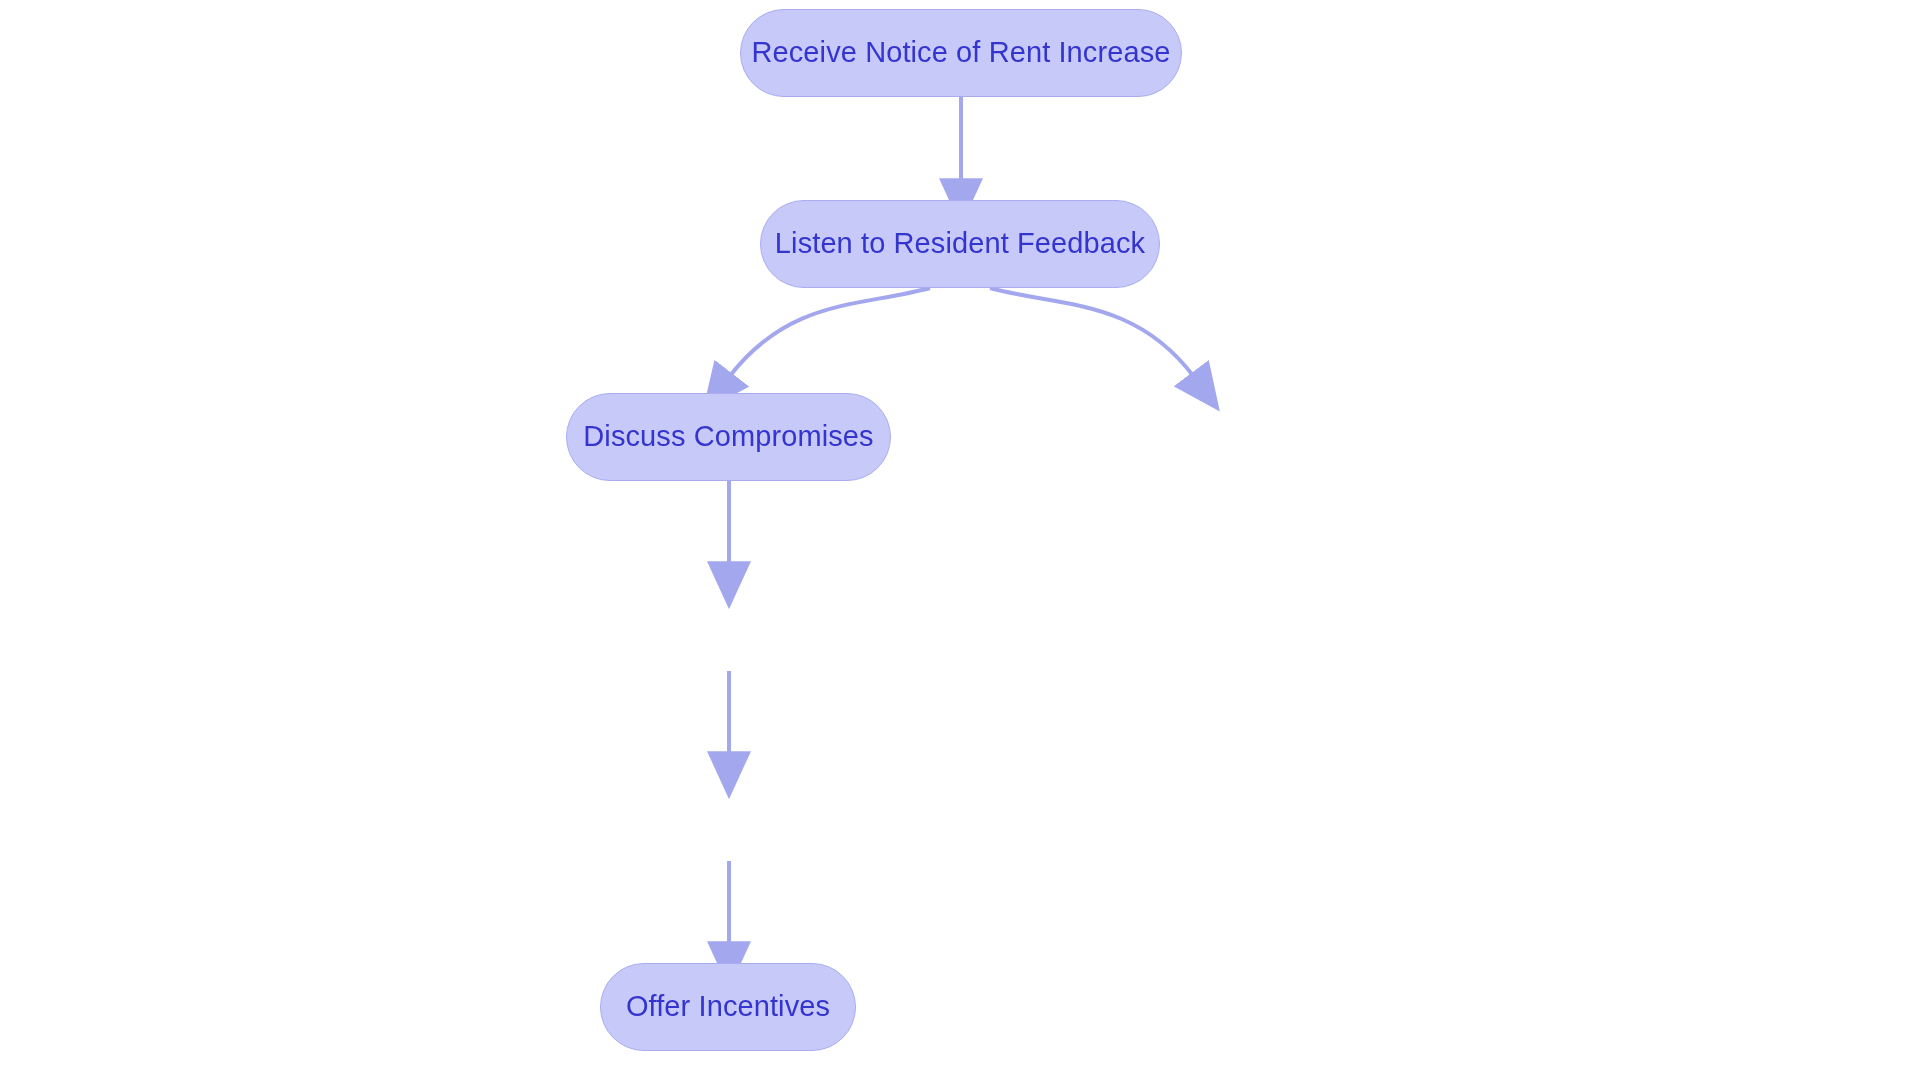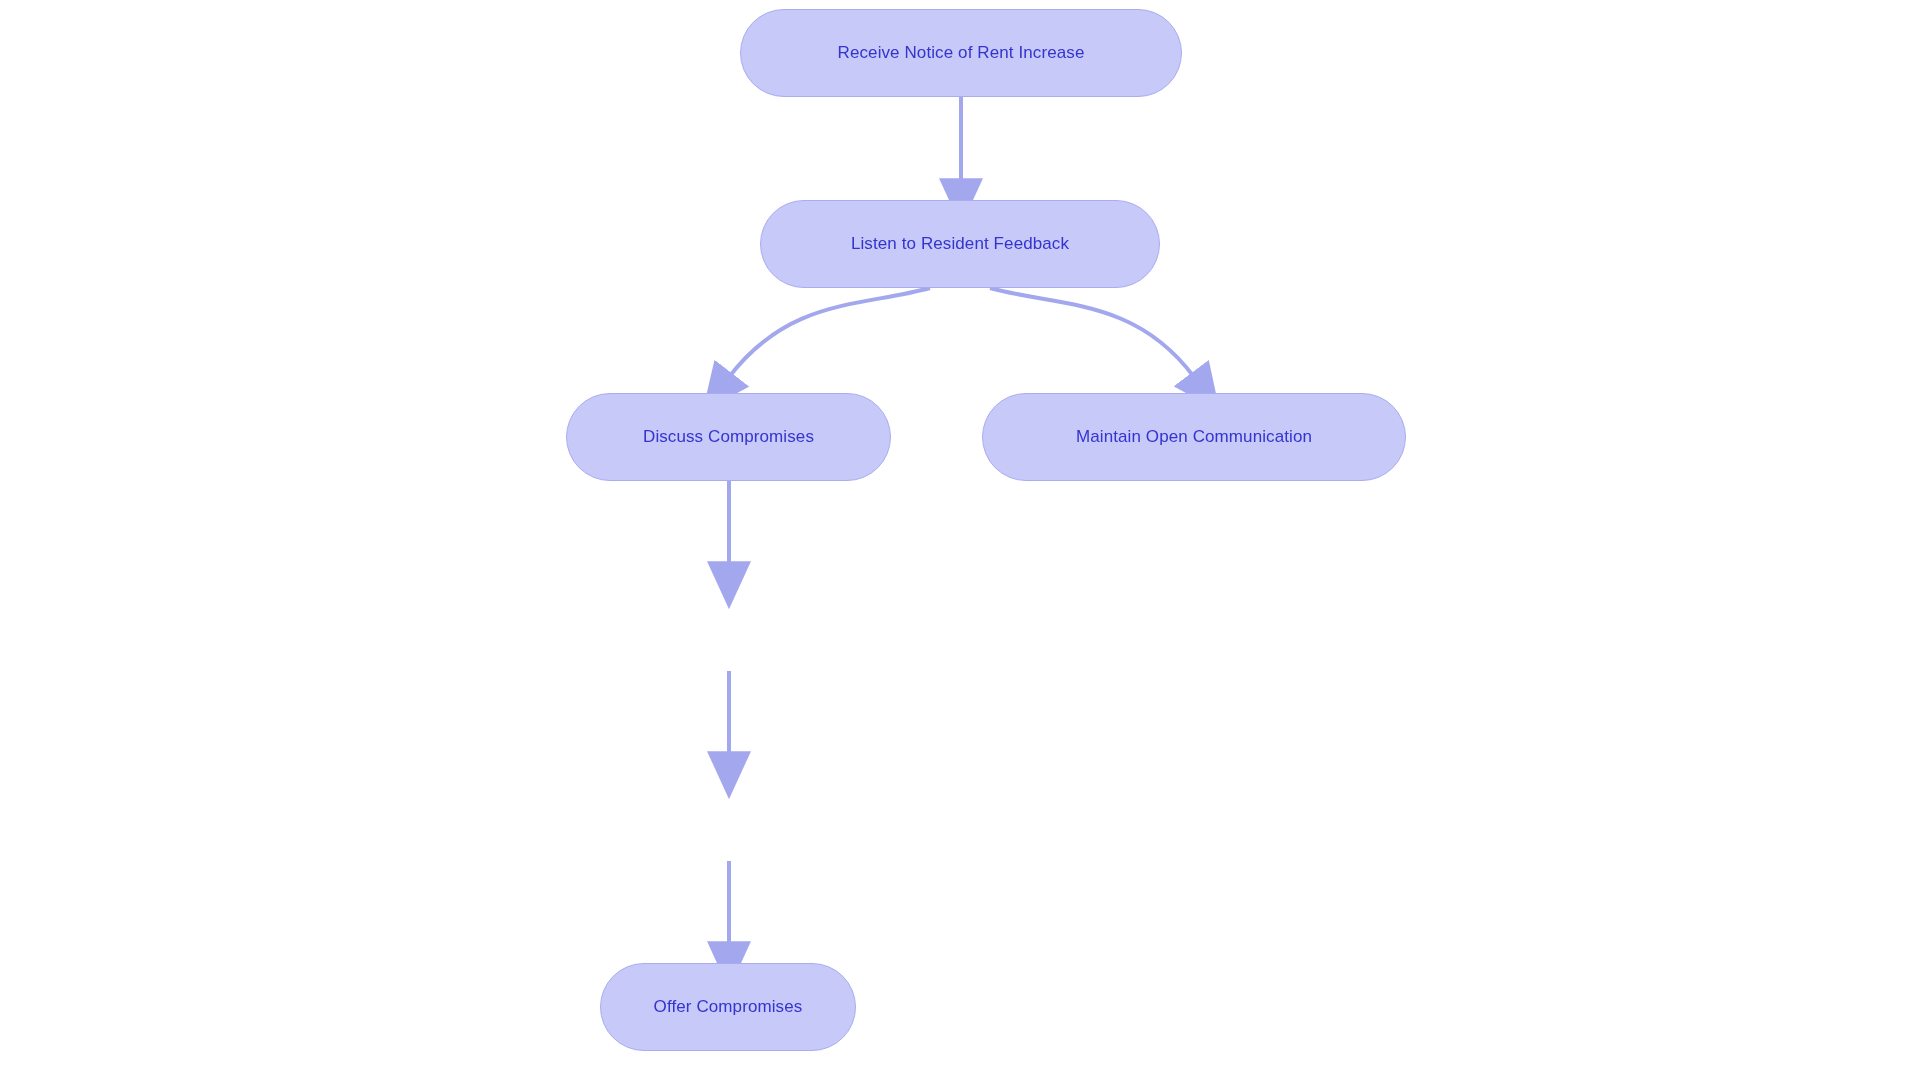--- a/index.html
+++ b/index.html
@@ -32,21 +32,21 @@
     position: absolute;
     box-sizing: border-box;
     background: #c7c9f9;
     border: 1.6px solid #a9adf0;
     border-radius: 999px;
     display: flex;
     align-items: center;
     justify-content: center;
     text-align: center;
     color: #3434cf;
-    font-size: 17px;
+    font-size: 29px;
     font-weight: 400;
     letter-spacing: 0.1px;
     line-height: 1.1;
     white-space: nowrap;
     user-select: none;
   }
 </style>
 </head>
 <body>
 
@@ -77,23 +77,20 @@
   </div>
 
   <div class="node" style="left:760px; top:200px; width:400px; height:88px;text-align:right;">
     <span>Listen to Resident Feedback</span>
   </div>
 
   <div class="node" style="left:566px; top:393px; width:325px; height:88px;">
     <span>Discuss Compromises</span>
   </div>
 
-  <div class="node" style="left:982px; top:393px; width:424px; height:88px;">
-    <span>Maintain Open Communication</span>
-  </div>
 
 
 
   <div class="node" style="left:600px; top:963px; width:256px; height:88px;">
-    <span>Offer Compromises</span>
+    <span>Offer Incentives</span>
   </div>
 
 </div>
 
 </body></html>

